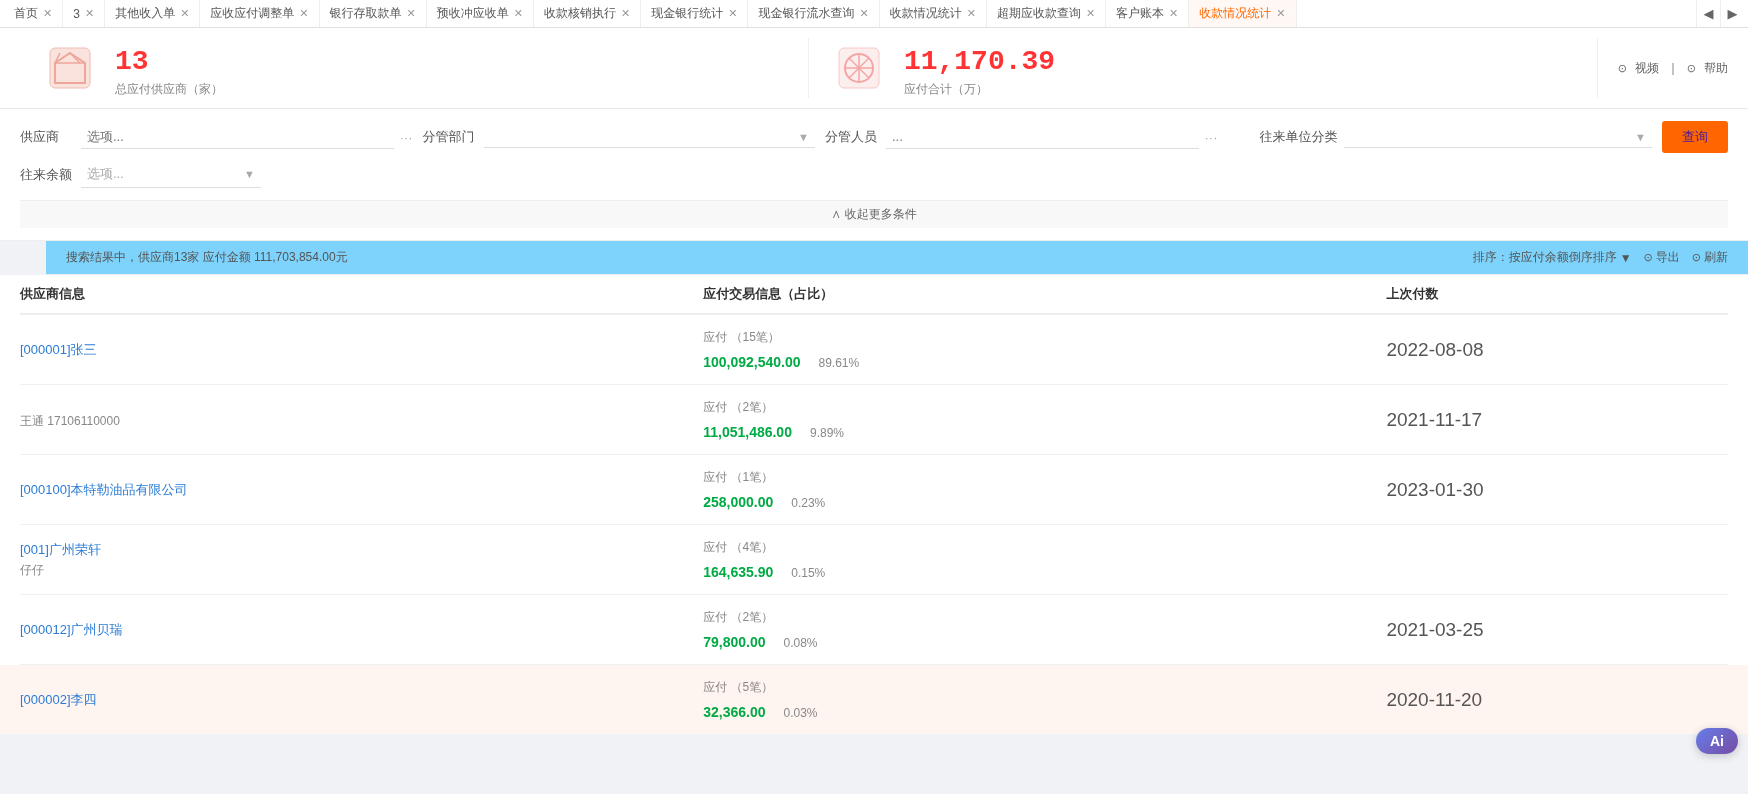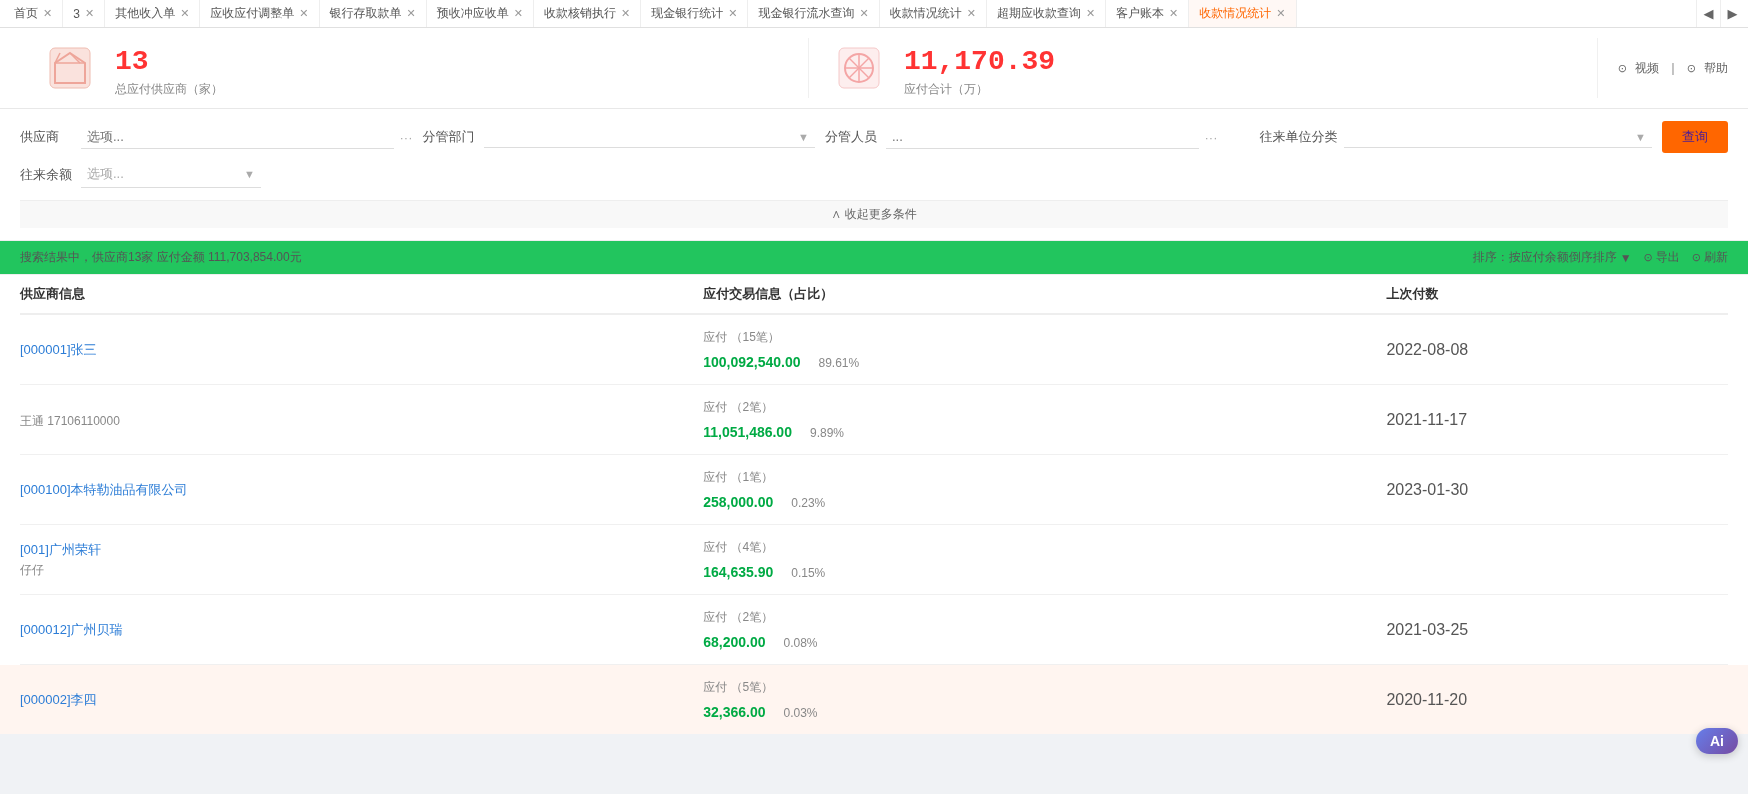--- a/index.html
+++ b/index.html
@@ -177,24 +177,25 @@
       font-size: 13px;
       white-space: nowrap;
     }
 
     
     .results-bar {
       display: flex;
       align-items: center;
       justify-content: space-between;
       padding: 8px 20px;
-      background: #22c55e;
+      background: #7dd3fc;
       border-bottom: 1px solid #eee;
       font-size: 12px;
       color: #555;
+      margin-left: 46px;
     }
     .results-actions {
       display: flex;
       align-items: center;
       gap: 12px;
       font-size: 12px;
       color: #555;
     }
     .sort-btn {
       display: flex;
@@ -262,21 +263,21 @@
       font-size: 12px;
       color: #888;
       margin-left: 10px;
     }
     .transaction-row {
       display: flex;
       align-items: baseline;
       gap: 8px;
     }
     .last-pay {
-      font-size: 16px;
+      font-size: 19px;
       color: #555;
     }
 
     
     .ai-btn {
       position: fixed;
       right: 10px;
       bottom: 40px;
       background: linear-gradient(135deg, #667eea, #764ba2);
       color: #fff;
@@ -533,21 +534,21 @@
     </div>
   </div>
 
   <div class="table-row">
     <div>
       <div class="supplier-name"><a href="#">[000012]广州贝瑞</a></div>
     </div>
     <div>
       <div class="transaction-label">应付 （2笔）</div>
       <div class="transaction-row">
-        <span class="transaction-amount">68,200.00</span>
+        <span class="transaction-amount">79,800.00</span>
         <span class="transaction-pct">0.08%</span>
       </div>
     </div>
     <div>
       <span class="last-pay">2021-03-25</span>
     </div>
   </div>
 
   <div class="table-row highlighted">
     <div>

